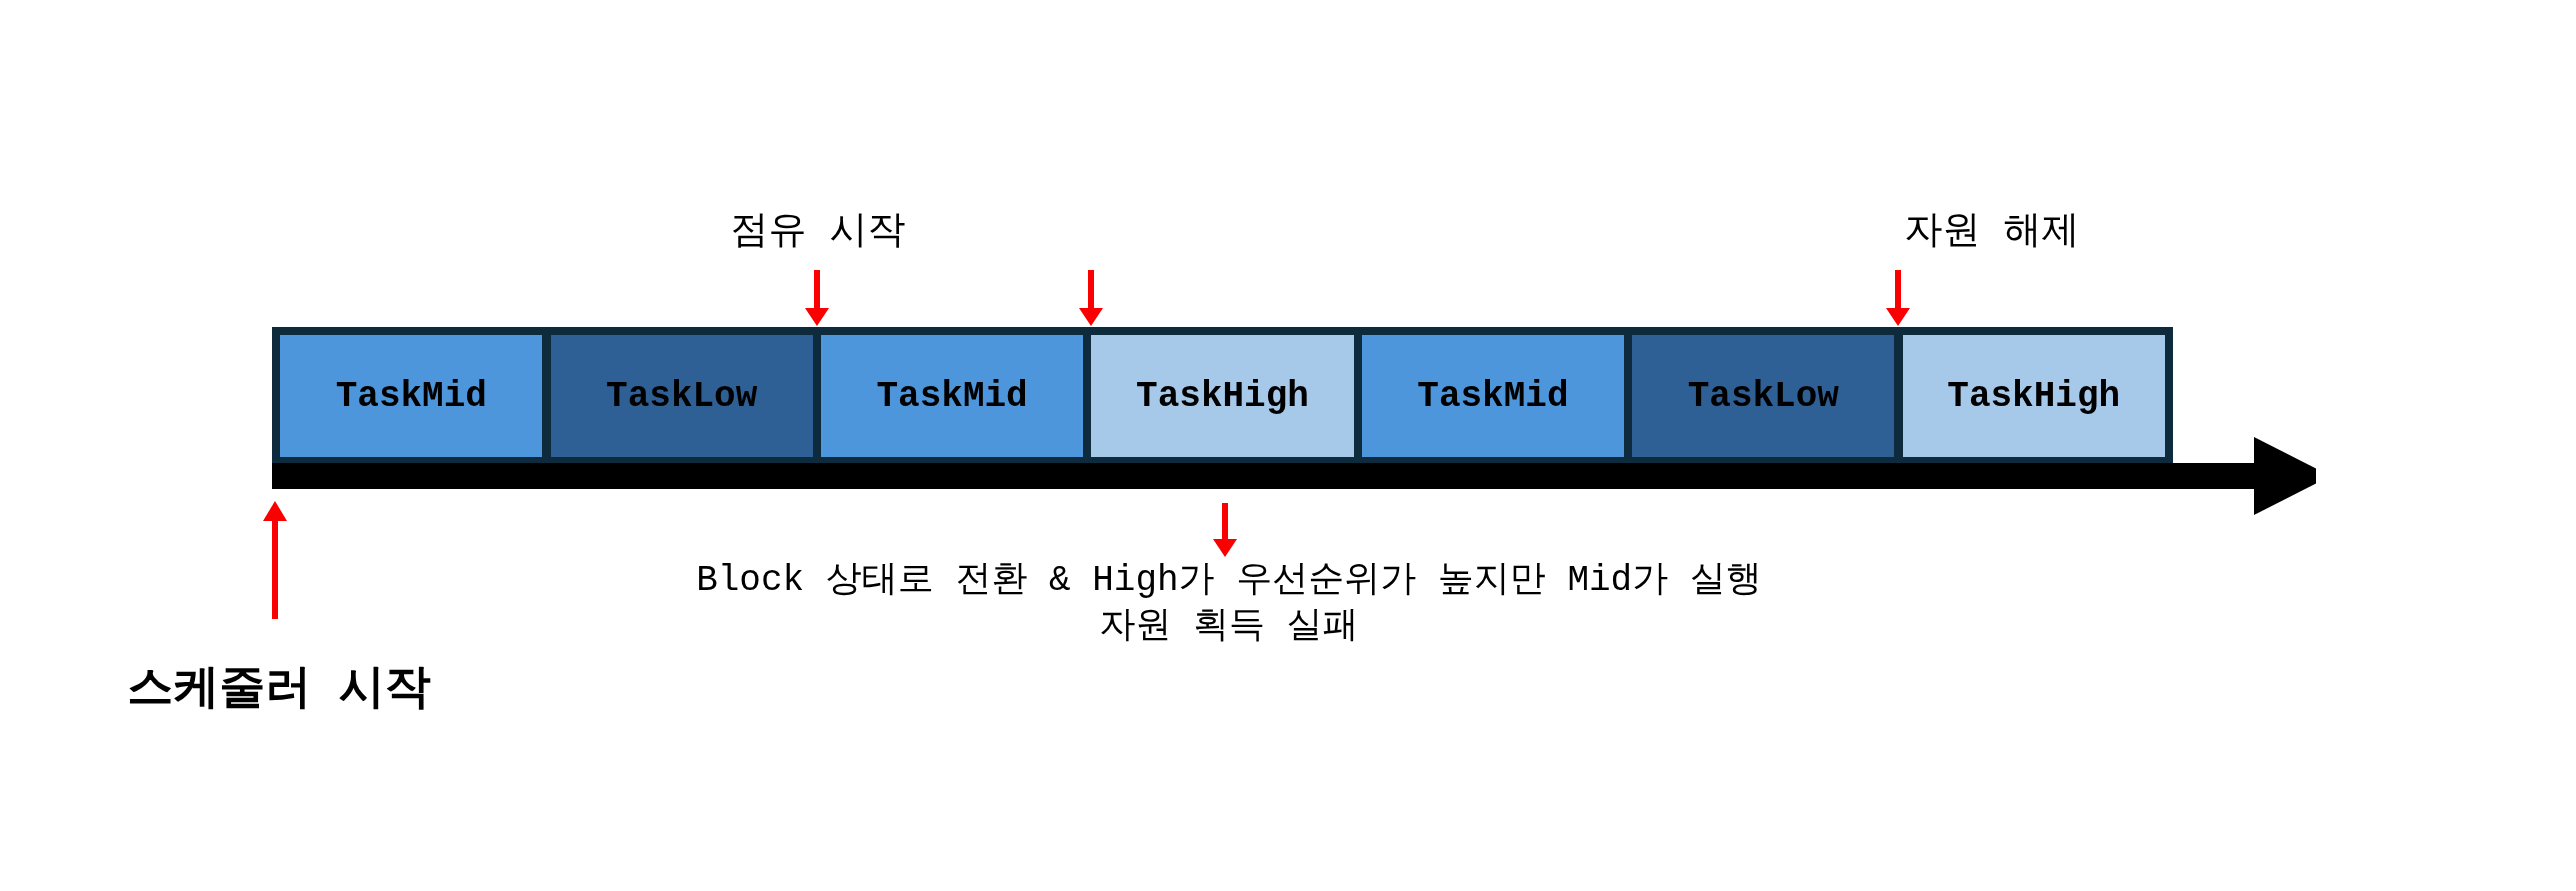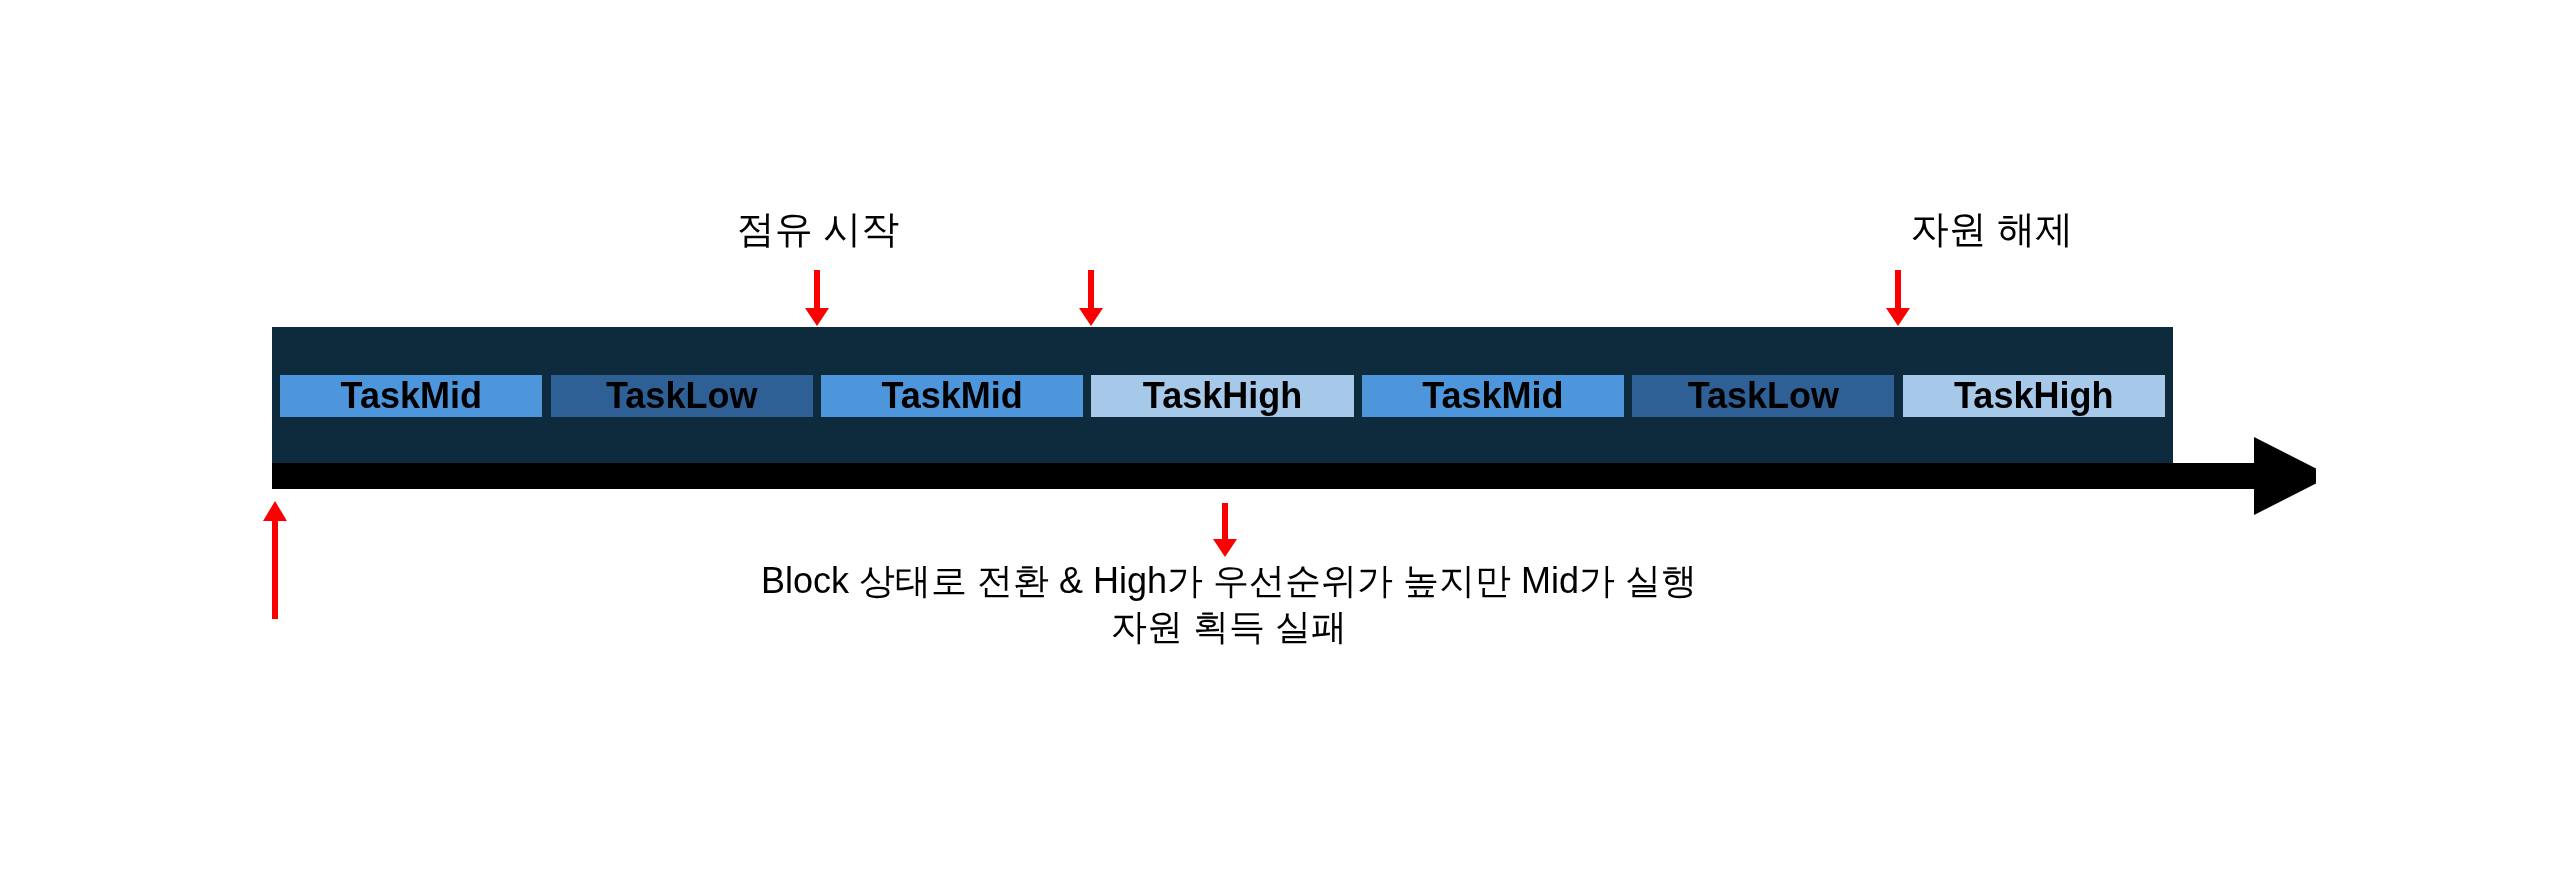--- a/index.html
+++ b/index.html
@@ -1,21 +1,21 @@
 <!DOCTYPE html>
 <html style="font-size:14.6px"><head>
 <meta charset="utf-8">
 <style>
   html, body { margin: 0; padding: 0; background: #ffffff; }
   .canvas {
     position: relative;
     width: 2316px;
     height: 891px;
     background: #ffffff;
-    font-family: Liberation Sans, sans-serif;
+    font-family: Liberation Mono, monospace;
     overflow: hidden;
   }
 
   
   .top-label {
     position: absolute;
     top: 204px;
     transform: translateX(-50%);
     font-size: 38px;
     color: #000000;
@@ -61,21 +61,20 @@
   .timeline-bar {
     position: absolute;
     left: 272px;
     top: 327px;
     width: 1901px;
     height: 138px;
     box-sizing: border-box;
     padding: 8.2px;
     display: flex;
     gap: 8.2px;
-    align-items: center;
   }
   .task-block {
     flex: 1;
     display: flex;
     align-items: center;
     justify-content: center;
     font-size: 36px;
     font-weight: 700;
     color: #000000;
     white-space: nowrap;
@@ -154,20 +153,21 @@
     <div class="task-block" style="background-color: rgb(166, 201, 234);">TaskHigh</div>
   </div>
 
   <div class="axis-shaft" style="background-color: rgb(0, 0, 0);"></div>
   <div class="axis-head" style="border-left-color: rgb(0, 0, 0);"></div>
 
   <div class="arrow-v arrow-bottom-left">
     <div class="arrow-head-up" style="border-bottom-color: rgb(250, 0, 0);"></div>
     <div class="arrow-shaft" style="background-color: rgb(250, 0, 0);"></div>
   </div>
+  <div class="scheduler-label">스케줄러 시작</div>
 
   <div class="arrow-v arrow-bottom-center">
     <div class="arrow-shaft" style="background-color: rgb(250, 0, 0);"></div>
     <div class="arrow-head-down" style="border-top-color: rgb(250, 0, 0);"></div>
   </div>
   <div class="bottom-note">
     <div>Block 상태로 전환 &amp; High가 우선순위가 높지만 Mid가 실행</div>
     <div>자원 획득 실패</div>
   </div>
 

